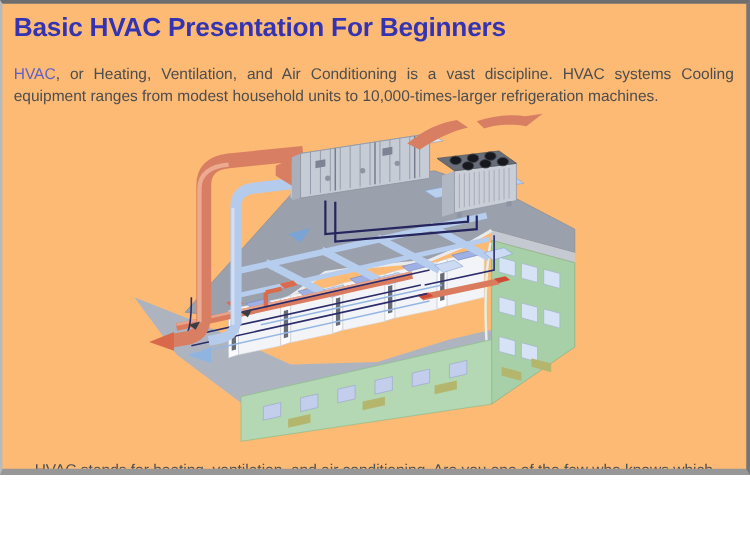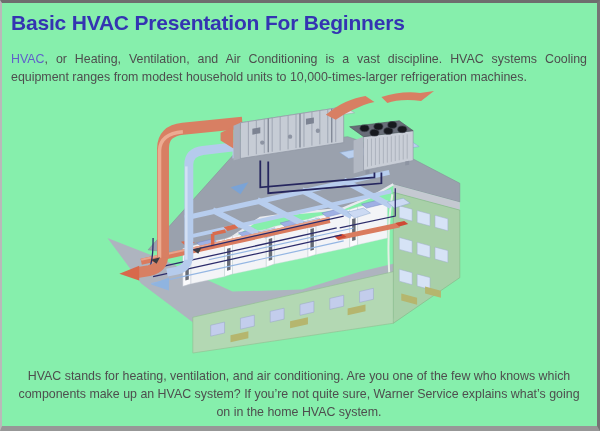--- a/index.html
+++ b/index.html
@@ -1,17 +1,17 @@
 <!DOCTYPE html>
 <html><head>
 <meta charset="utf-8">
 <style>
   html,body{margin:0;padding:0;background:#ffffff;}
   .page{
-    width:600px;height:431px;box-sizing:border-box;background:#86efac;
+    width:600px;height:380px;box-sizing:border-box;background:#fdba74;
     border-top:3px solid #6e6e6e;border-right:3px solid #757575;
     border-bottom:5px solid #979797;border-left:2px solid #b9b9b9;
     font-family:"Liberation Sans","DejaVu Sans",sans-serif;
     overflow:hidden;position:relative;
   }
   .content{padding:5px 10px 0 9px;}
   h1.page-title{
     margin:3px 0 9px 0;font-size:21px;font-weight:bold;color:#3434b2;letter-spacing:-0.2px;
   }
   p.bodytext{font-size:12.4px;color:#4e4e4e;line-height:1.45;margin:0;}

